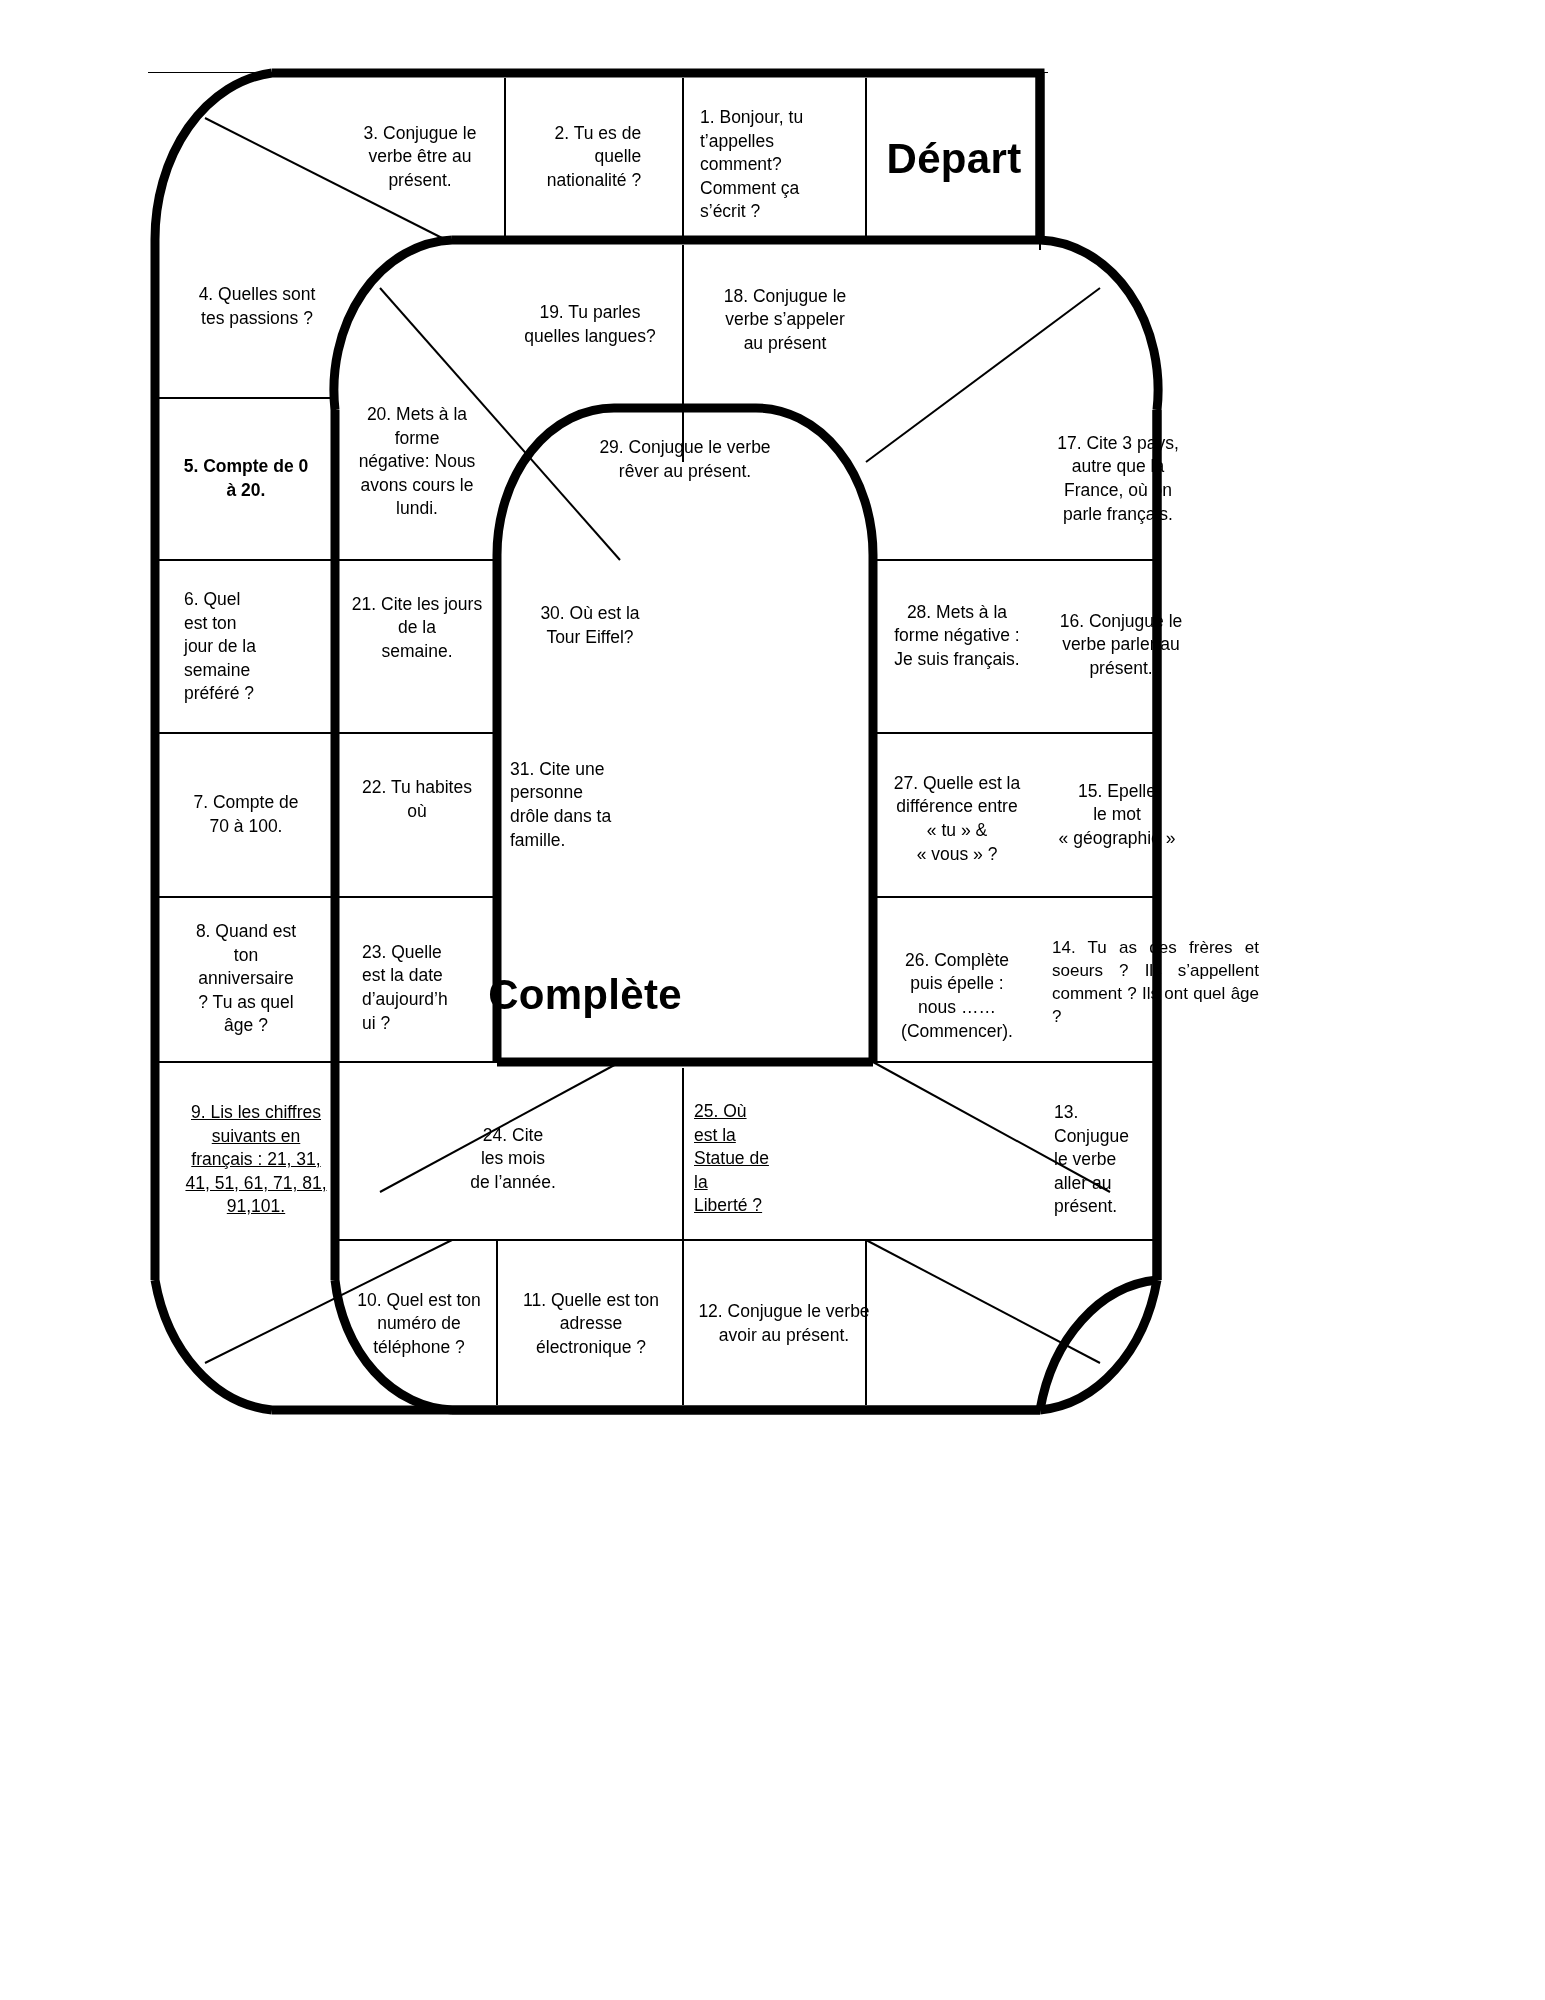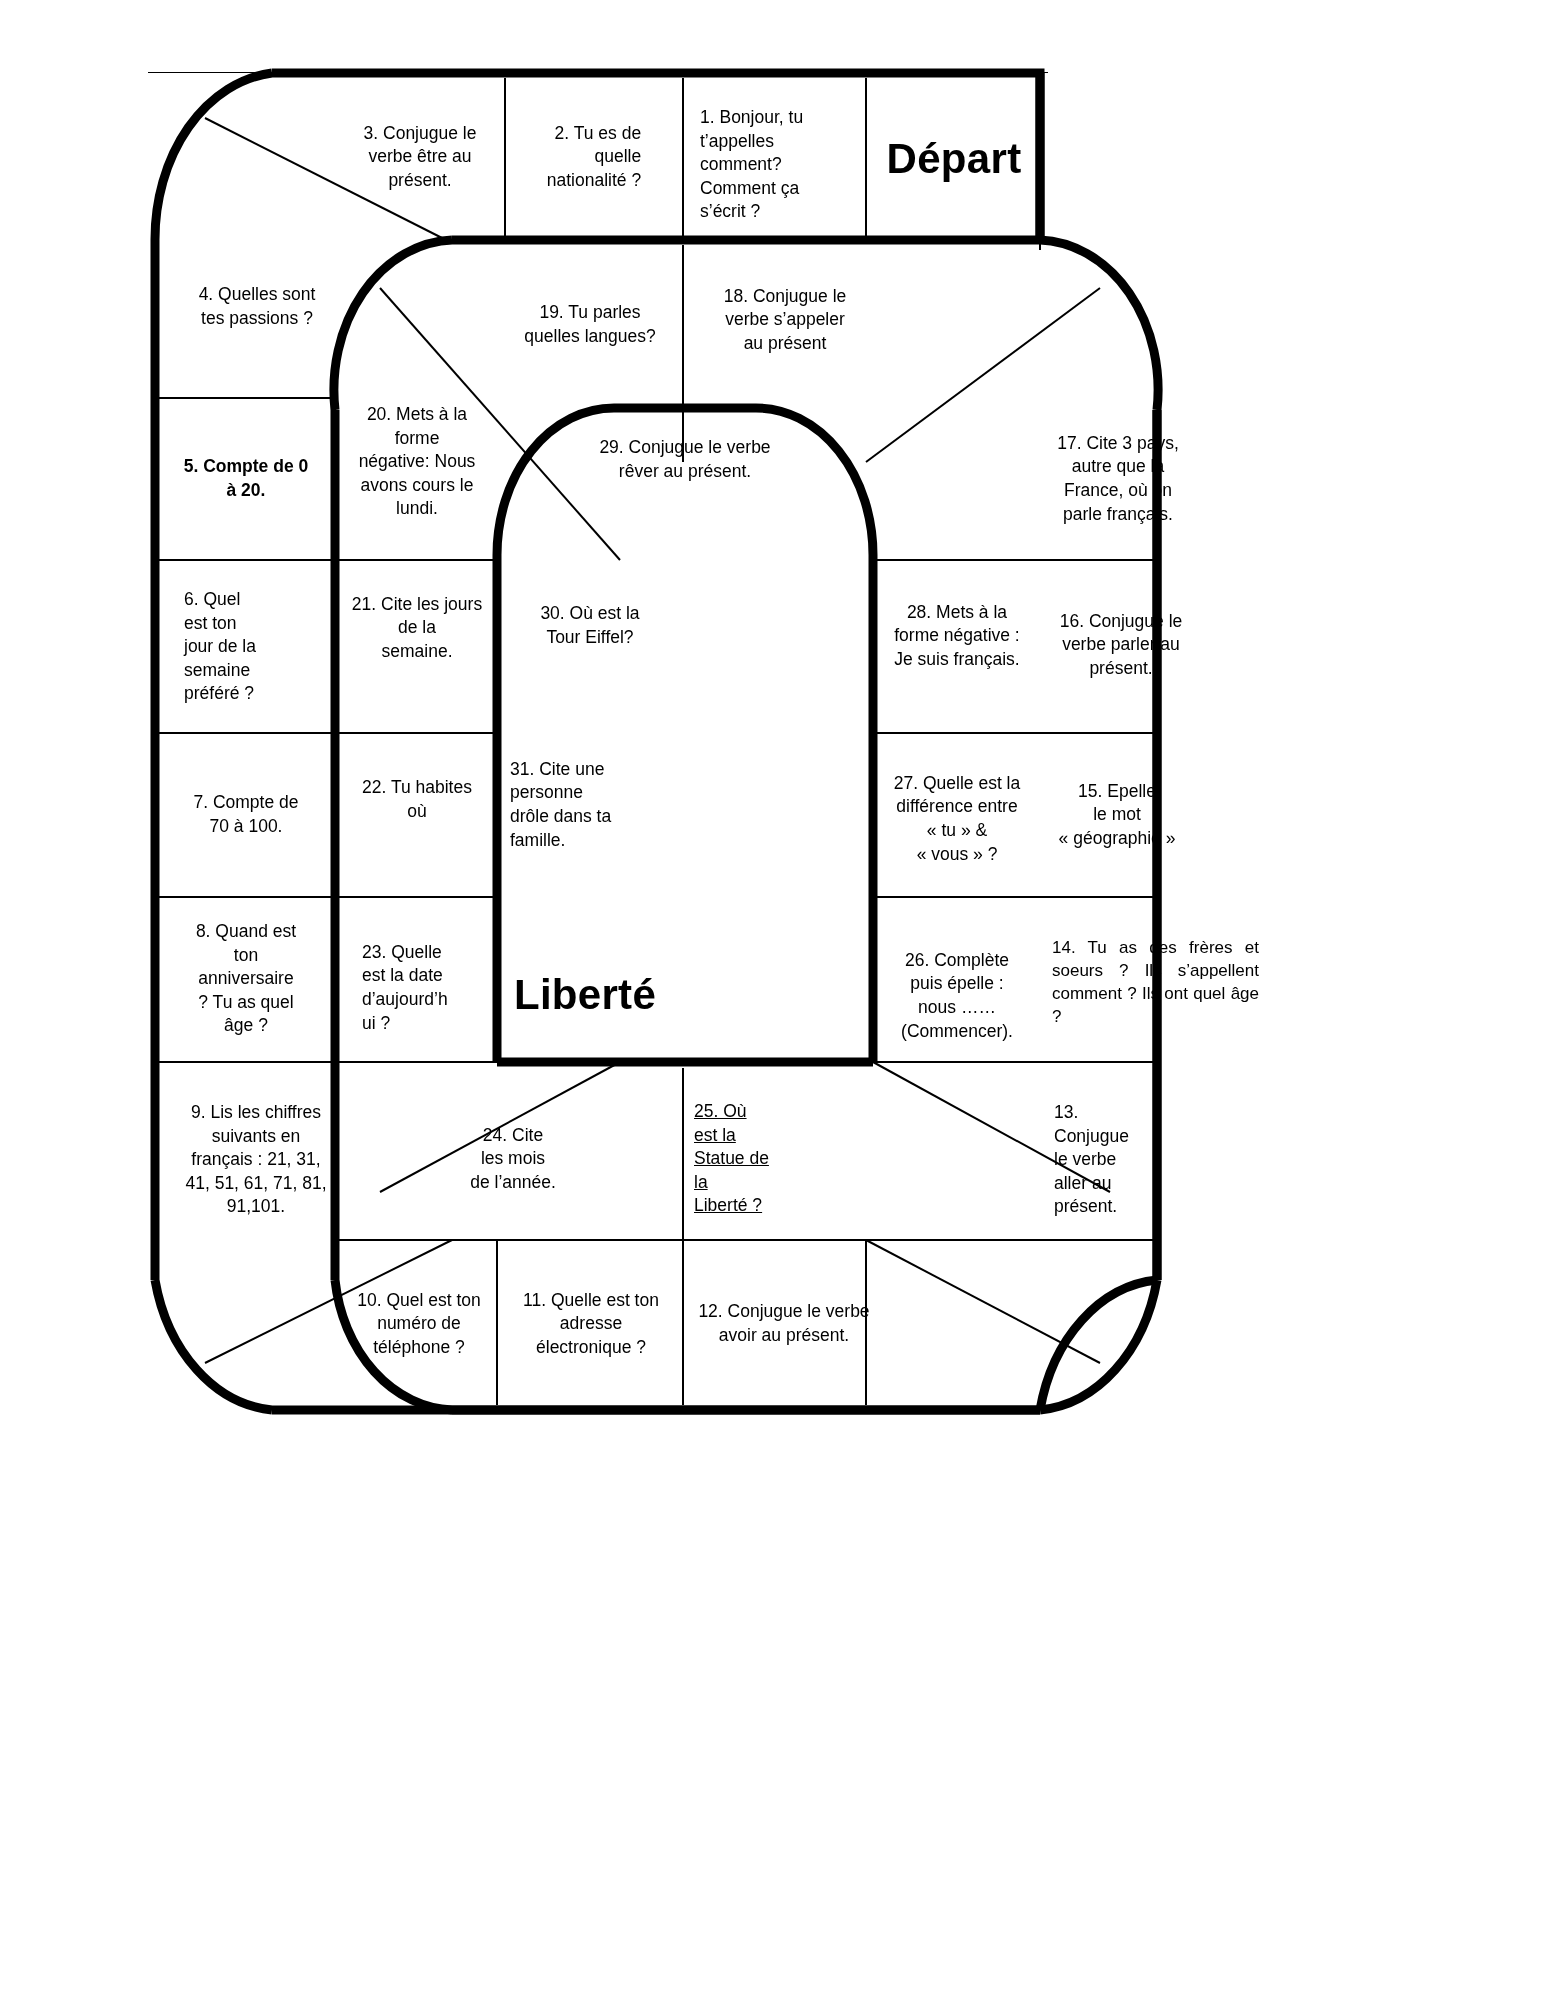--- a/index.html
+++ b/index.html
@@ -201,21 +201,21 @@
   </div>
 
   <div class="cell" style="left:158px; top:900px; width:176px; height:158px;">
     <span>8. Quand est
 ton
 anniversaire
 ? Tu as quel
 âge ?</span>
   </div>
 
-  <div class="cell" style="left:158px; top:1075px; width:196px; height:170px;">
+  <div class="cell" style="left:158px; top:1075px; width:196px; height:170px;text-decoration:underline;">
     <span>9. Lis les chiffres
 suivants en
 français : 21, 31,
 41, 51, 61, 71, 81,
 91,101.</span>
   </div>
 
   <div class="cell" style="left:340px; top:1245px; width:158px; height:158px;">
     <span>10. Quel est ton
 numéro de
@@ -345,16 +345,16 @@
 Tour Eiffel?</span>
   </div>
 
   <div class="cell left-align" style="left:506px; top:740px; width:180px; height:130px;">
     <span>31. Cite une personne
  drôle dans ta
 famille.</span>
   </div>
 
   <div class="cell" style="left:500px; top:930px; width:170px; height:130px;">
-    <span class="big-label">Liberté</span>
+    <span class="big-label">Complète</span>
   </div>
 
 </div>
 
 </body></html>

